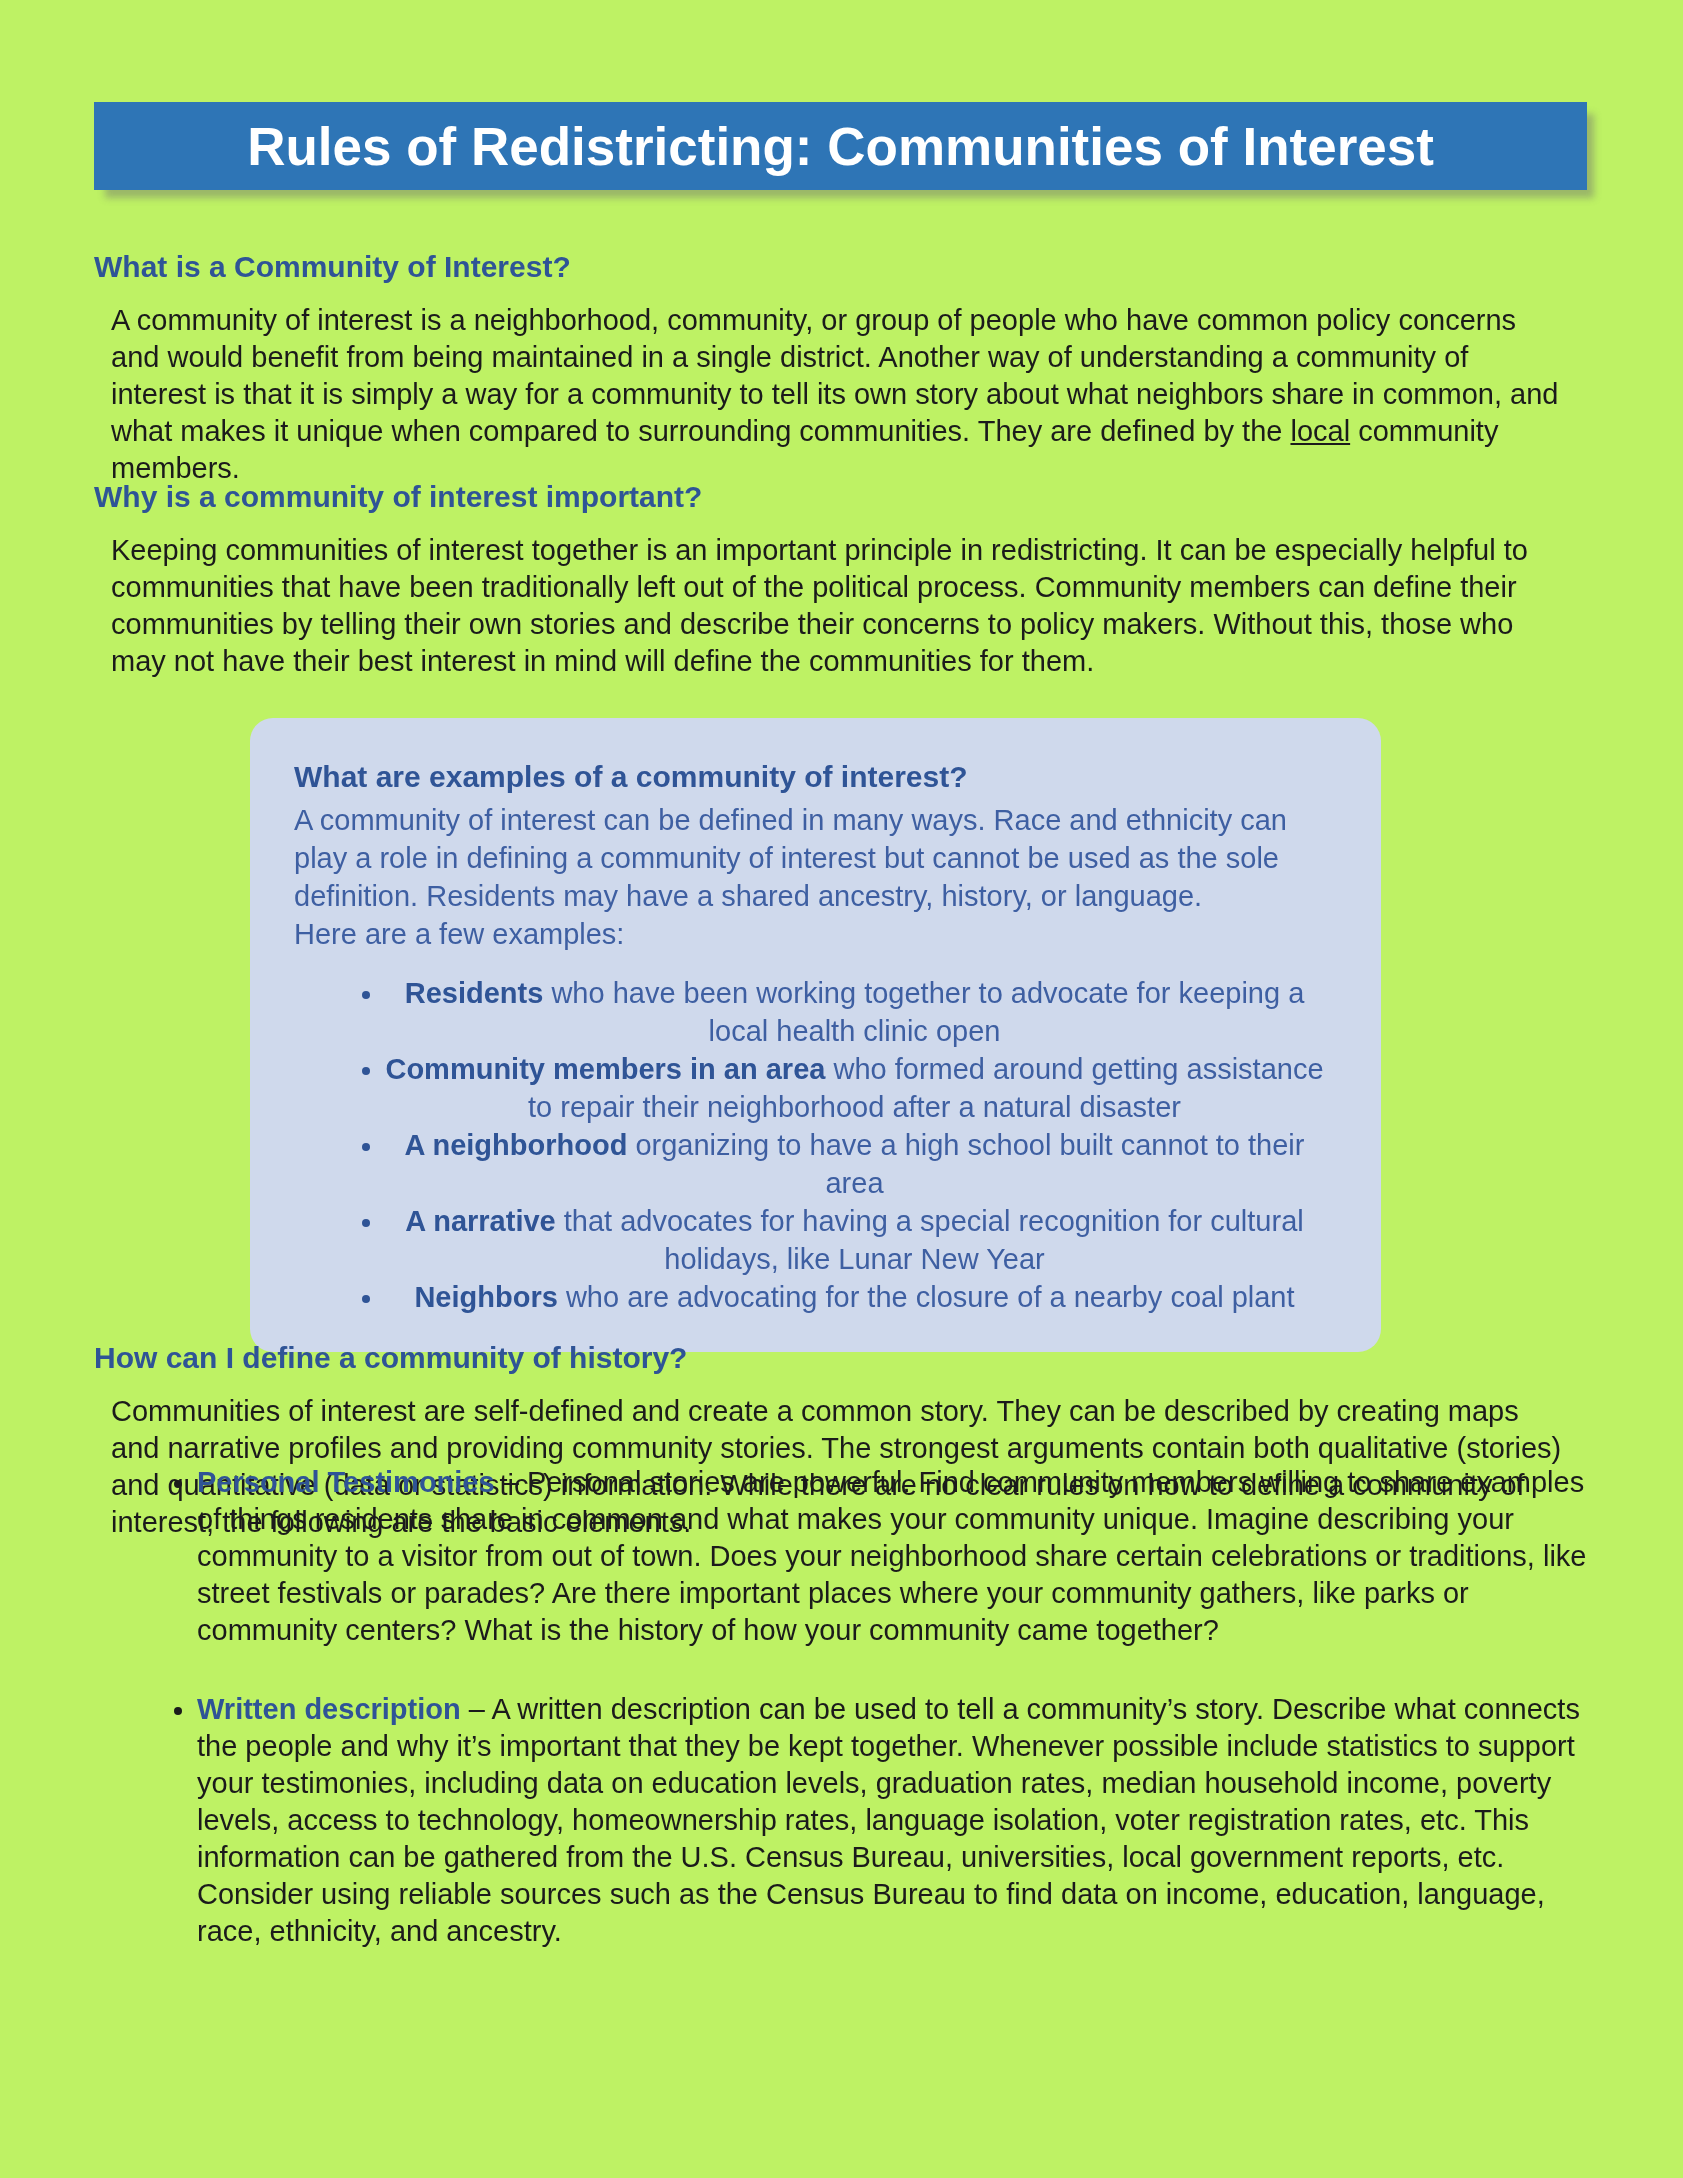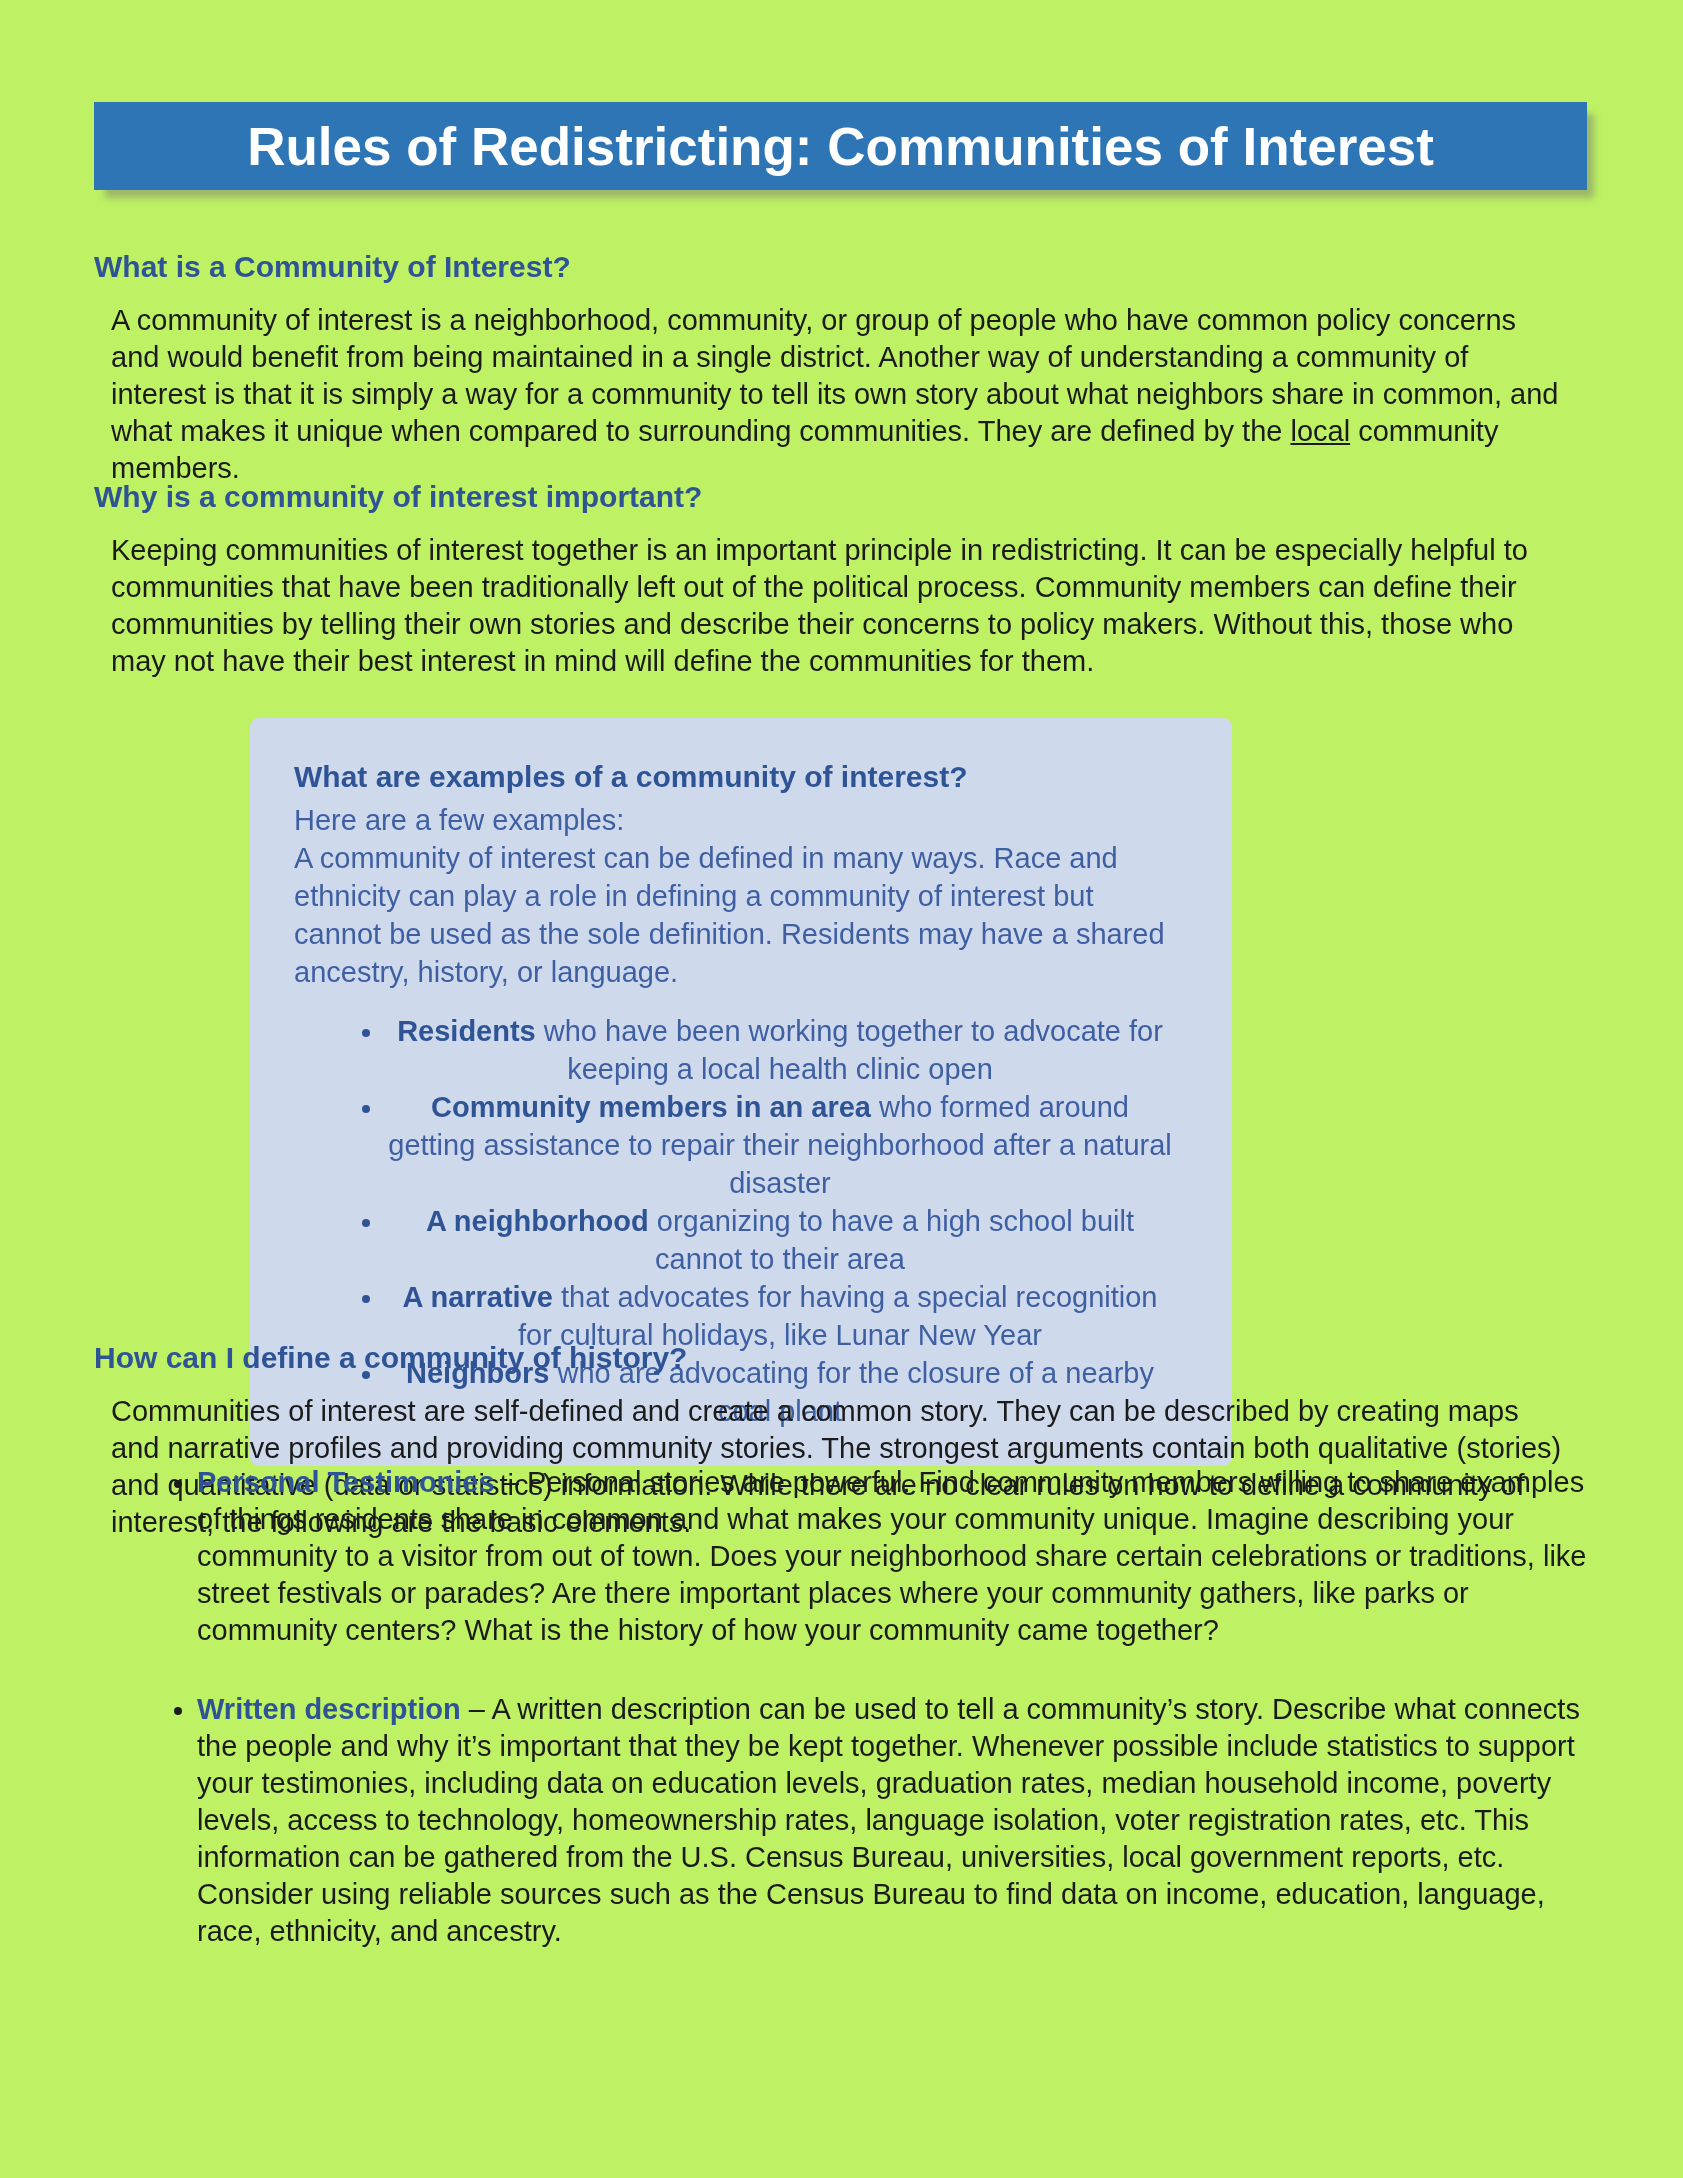--- a/index.html
+++ b/index.html
@@ -50,23 +50,23 @@
     color: var(--body-text);
   }
   #sec-what-is { top: 249px; }
   #sec-why     { top: 479px; }
   #sec-how     { top: 1340px; }
   .u { text-decoration: underline; }
 
   .callout {
     position: absolute;
     left: 250px; top: 718px;
-    width: 982px; min-height: 557px;
+    width: 1131px; min-height: 557px;
     background: var(--box-bg);
-    border-radius: 9px;
+    border-radius: 23px;
     padding: 40px 57px 36px 44px;
     color: var(--box-text);
   }
   .callout h3 {
     margin: 0 0 5px 0;
     font-size: 30px;
     line-height: 38px;
     font-weight: bold;
     color: var(--heading-blue);
   }
@@ -123,22 +123,22 @@
     <p><span>A community of interest is a neighborhood, community, or group of people who have common policy concerns and would benefit from being maintained in a single district. Another way of understanding a community of interest is that it is simply a way for a community to tell its own story about what neighbors share in common, and what makes it unique when compared to surrounding communities. They are defined by the </span><span class="u">local</span><span> community members.</span></p>
   </section>
 
   <section class="section" id="sec-why">
     <h2>Why is a community of interest important?</h2>
     <p>Keeping communities of interest together is an important principle in redistricting. It can be especially helpful to communities that have been traditionally left out of the political process. Community members can define their communities by telling their own stories and describe their concerns to policy makers. Without this, those who may not have their best interest in mind will define the communities for them.</p>
   </section>
 
   <aside class="callout">
     <h3>What are examples of a community of interest?</h3>
+    <p>A community of interest can be defined in many ways. Race and ethnicity can play a role in defining a community of interest but cannot be used as the sole definition. Residents may have a shared ancestry, history, or language.</p>
     <p>Here are a few examples:</p>
-    <p>A community of interest can be defined in many ways. Race and ethnicity can play a role in defining a community of interest but cannot be used as the sole definition. Residents may have a shared ancestry, history, or language.</p>
     <ul>
       <li><span class="box-lead">Residents</span><span> who have been working together to advocate for keeping a local health clinic open</span></li>
       <li><span class="box-lead">Community members in an area</span><span> who formed around getting assistance to repair their neighborhood after a natural disaster</span></li>
       <li><span class="box-lead">A neighborhood</span><span> organizing to have a high school built cannot to their area</span></li>
       <li><span class="box-lead">A narrative</span><span> that advocates for having a special recognition for cultural holidays, like Lunar New Year</span></li>
       <li><span class="box-lead">Neighbors</span><span> who are advocating for the closure of a nearby coal plant</span></li>
     </ul>
   </aside>
 
   <section class="section" id="sec-how">

